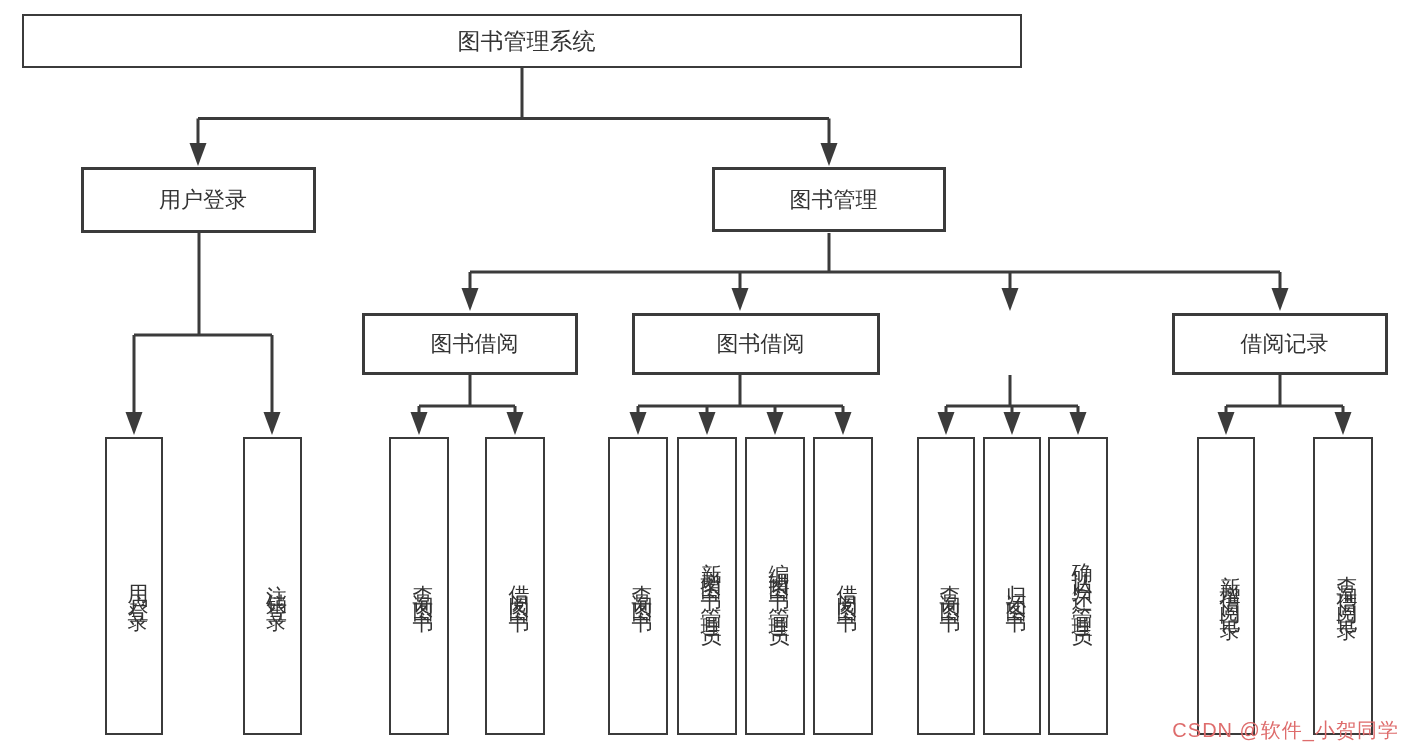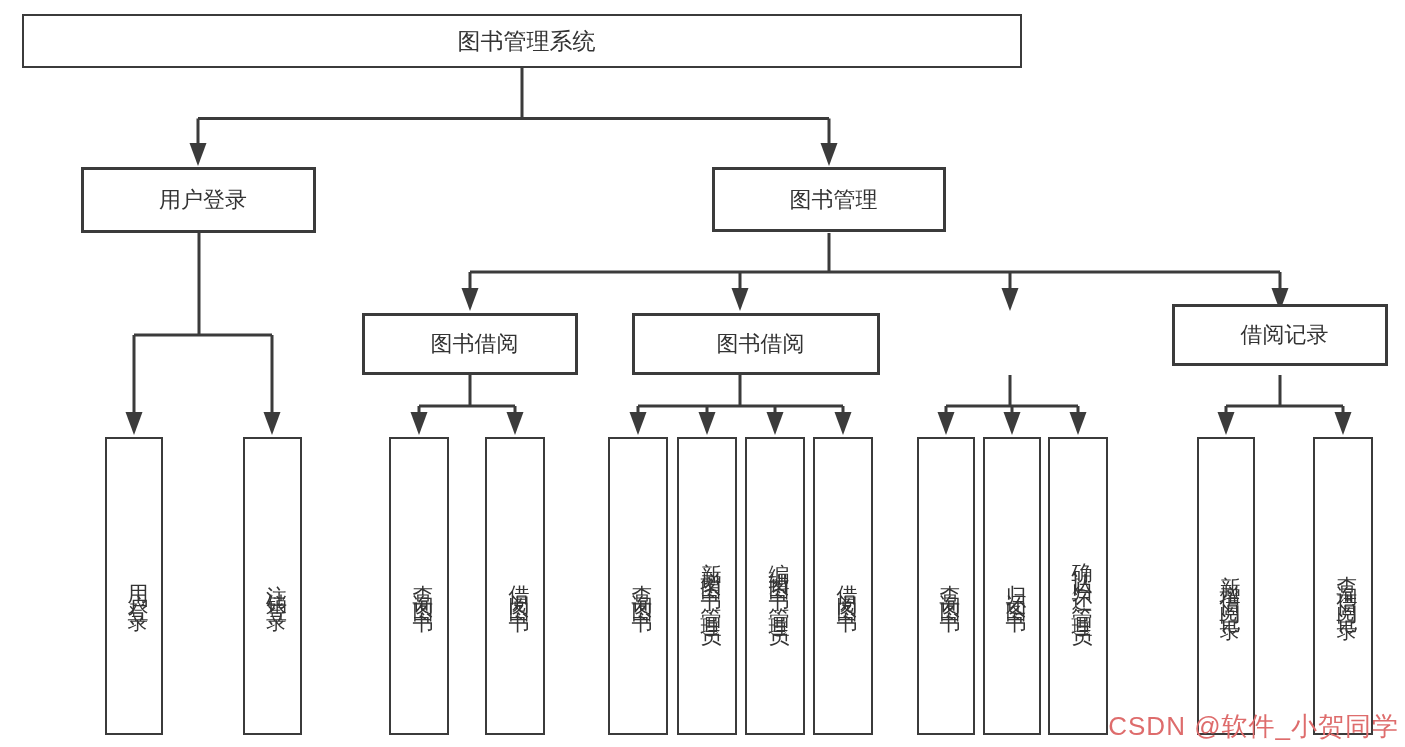--- a/index.html
+++ b/index.html
@@ -20,21 +20,21 @@
   .root-box { border-width:2.5px; font-size:23px; }
   .lvl-box  { font-size:22px; }
   .leaf-box { border-width:2.5px; }
   .vtext {
     writing-mode:vertical-rl; text-orientation:mixed;
     font-size:21px; letter-spacing:9px; line-height:1; color:#333333;
     white-space:nowrap;
   }
   .watermark {
     position:absolute; right:6px; bottom:3px;
-    font-size:26px; color:rgba(222,108,108,0.85);
+    font-size:20px; color:rgba(222,108,108,0.85);
     letter-spacing:1px; white-space:nowrap;margin-top:31px;
   }
 </style>
 </head>
 <body>
 
 <div class="stage">
 
   <svg class="connectors" viewBox="0 0 1405 747">
 
@@ -96,21 +96,21 @@
   <div class="box lvl-box" style="left:712px; top:167px; width:234px; height:65px;">
     <span>图书管理</span>
   </div>
 
   <div class="box lvl-box" style="left:362px; top:313px; width:216px; height:62px;">
     <span>图书借阅</span>
   </div>
   <div class="box lvl-box" style="left:632px; top:313px; width:248px; height:62px;">
     <span>图书借阅</span>
   </div>
-  <div class="box lvl-box" style="left:1172px; top:304px; width:216px; height:62px;">
+  <div class="box lvl-box" style="left:1172px; top:313px; width:216px; height:62px;">
     <span>借阅记录</span>
   </div>
 
   <div class="box leaf-box" style="left:105px; top:437px; width:58px; height:298px;">
     <span class="vtext">用户登录</span>
   </div>
   <div class="box leaf-box" style="left:243px; top:437px; width:59px; height:298px;">
     <span class="vtext">注销登录</span>
   </div>
 

